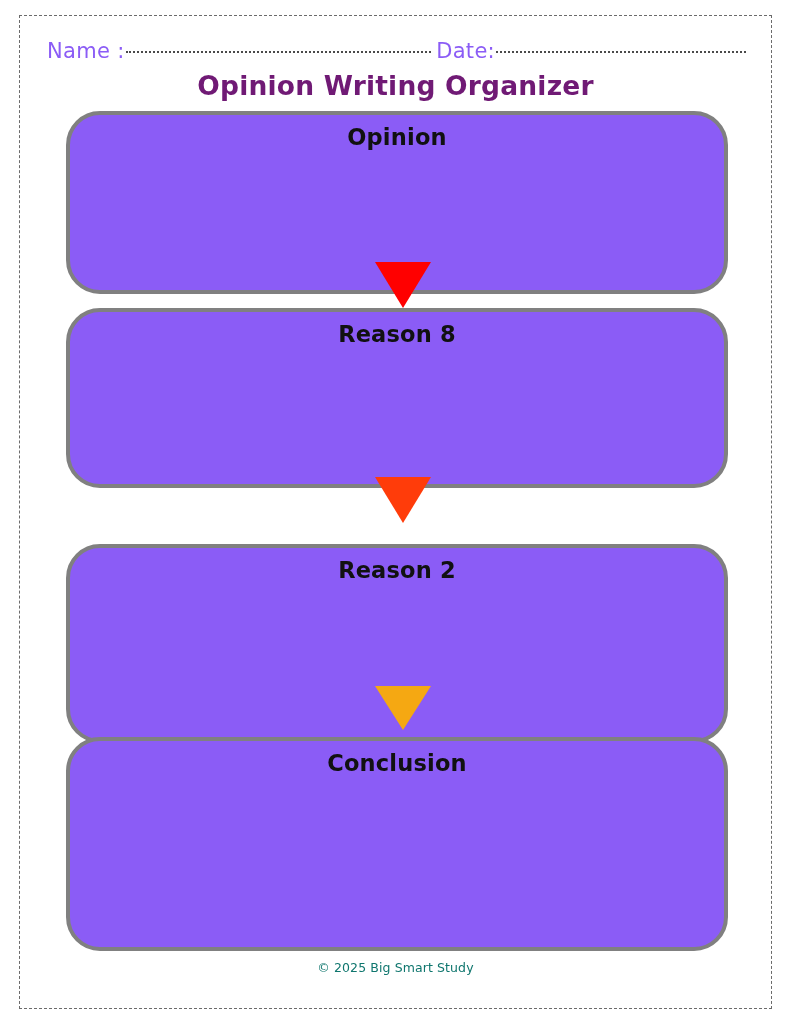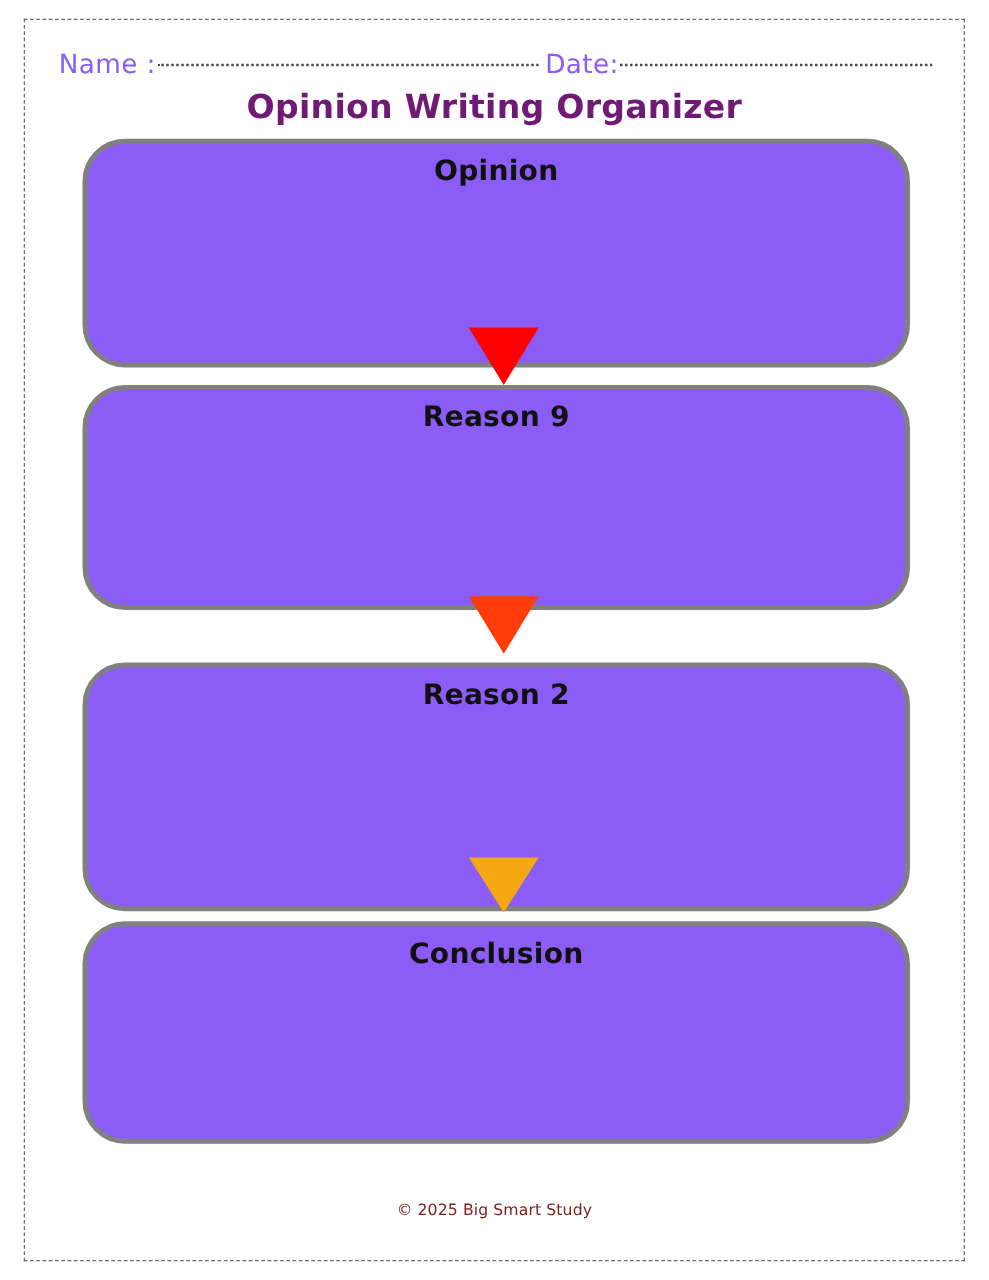--- a/index.html
+++ b/index.html
@@ -103,22 +103,22 @@
     position: absolute;
     left: 66px;
     width: 662px;
     box-sizing: border-box;
     border: 4.5px solid #808080;
     border-radius: 34px;
     background: #8b5cf6;
   }
   .box-opinion    { top: 111px; height: 183px; }
   .box-reason1    { top: 308px; height: 180px; }
-  .box-reason2    { top: 530px; height: 199px; text-decoration: underline; }
-  .box-conclusion { top: 737px; height: 178px; }
+  .box-reason2    { top: 544px; height: 199px; text-decoration: underline; }
+  .box-conclusion { top: 737px; height: 214px; }
 
   .box-label {
     position: absolute;
     left: 0;
     right: 0;
     top: 9px;
     text-align: center;
     font-family: "DejaVu Sans", sans-serif;
     font-weight: bold;
     font-size: 22.5px;
@@ -148,21 +148,21 @@
 
   
   .footer-credit {
     position: absolute;
     left: 0;
     right: 0;
     top: 960px;
     text-align: center;
     font-family: "DejaVu Sans", sans-serif;
     font-size: 12.5px;
-    color: #7f1d1d;
+    color: #0f766e;
     letter-spacing: 0.1px;
   }
 </style>
 </head>
 <body>
 
 <div class="page">
 
   <div class="cut-border"></div>
 
@@ -178,21 +178,21 @@
   <div class="organizer">
 
     <div class="box box-opinion">
       <div class="box-label">Opinion</div>
       <div class="box-writing-area"></div>
     </div>
 
     <div class="arrow arrow-1"></div>
 
     <div class="box box-reason1">
-      <div class="box-label">Reason 9</div>
+      <div class="box-label">Reason 8</div>
       <div class="box-writing-area"></div>
     </div>
 
     <div class="arrow arrow-2"></div>
 
     <div class="box box-reason2">
       <div class="box-label">Reason 2</div>
       <div class="box-writing-area"></div>
     </div>
 

